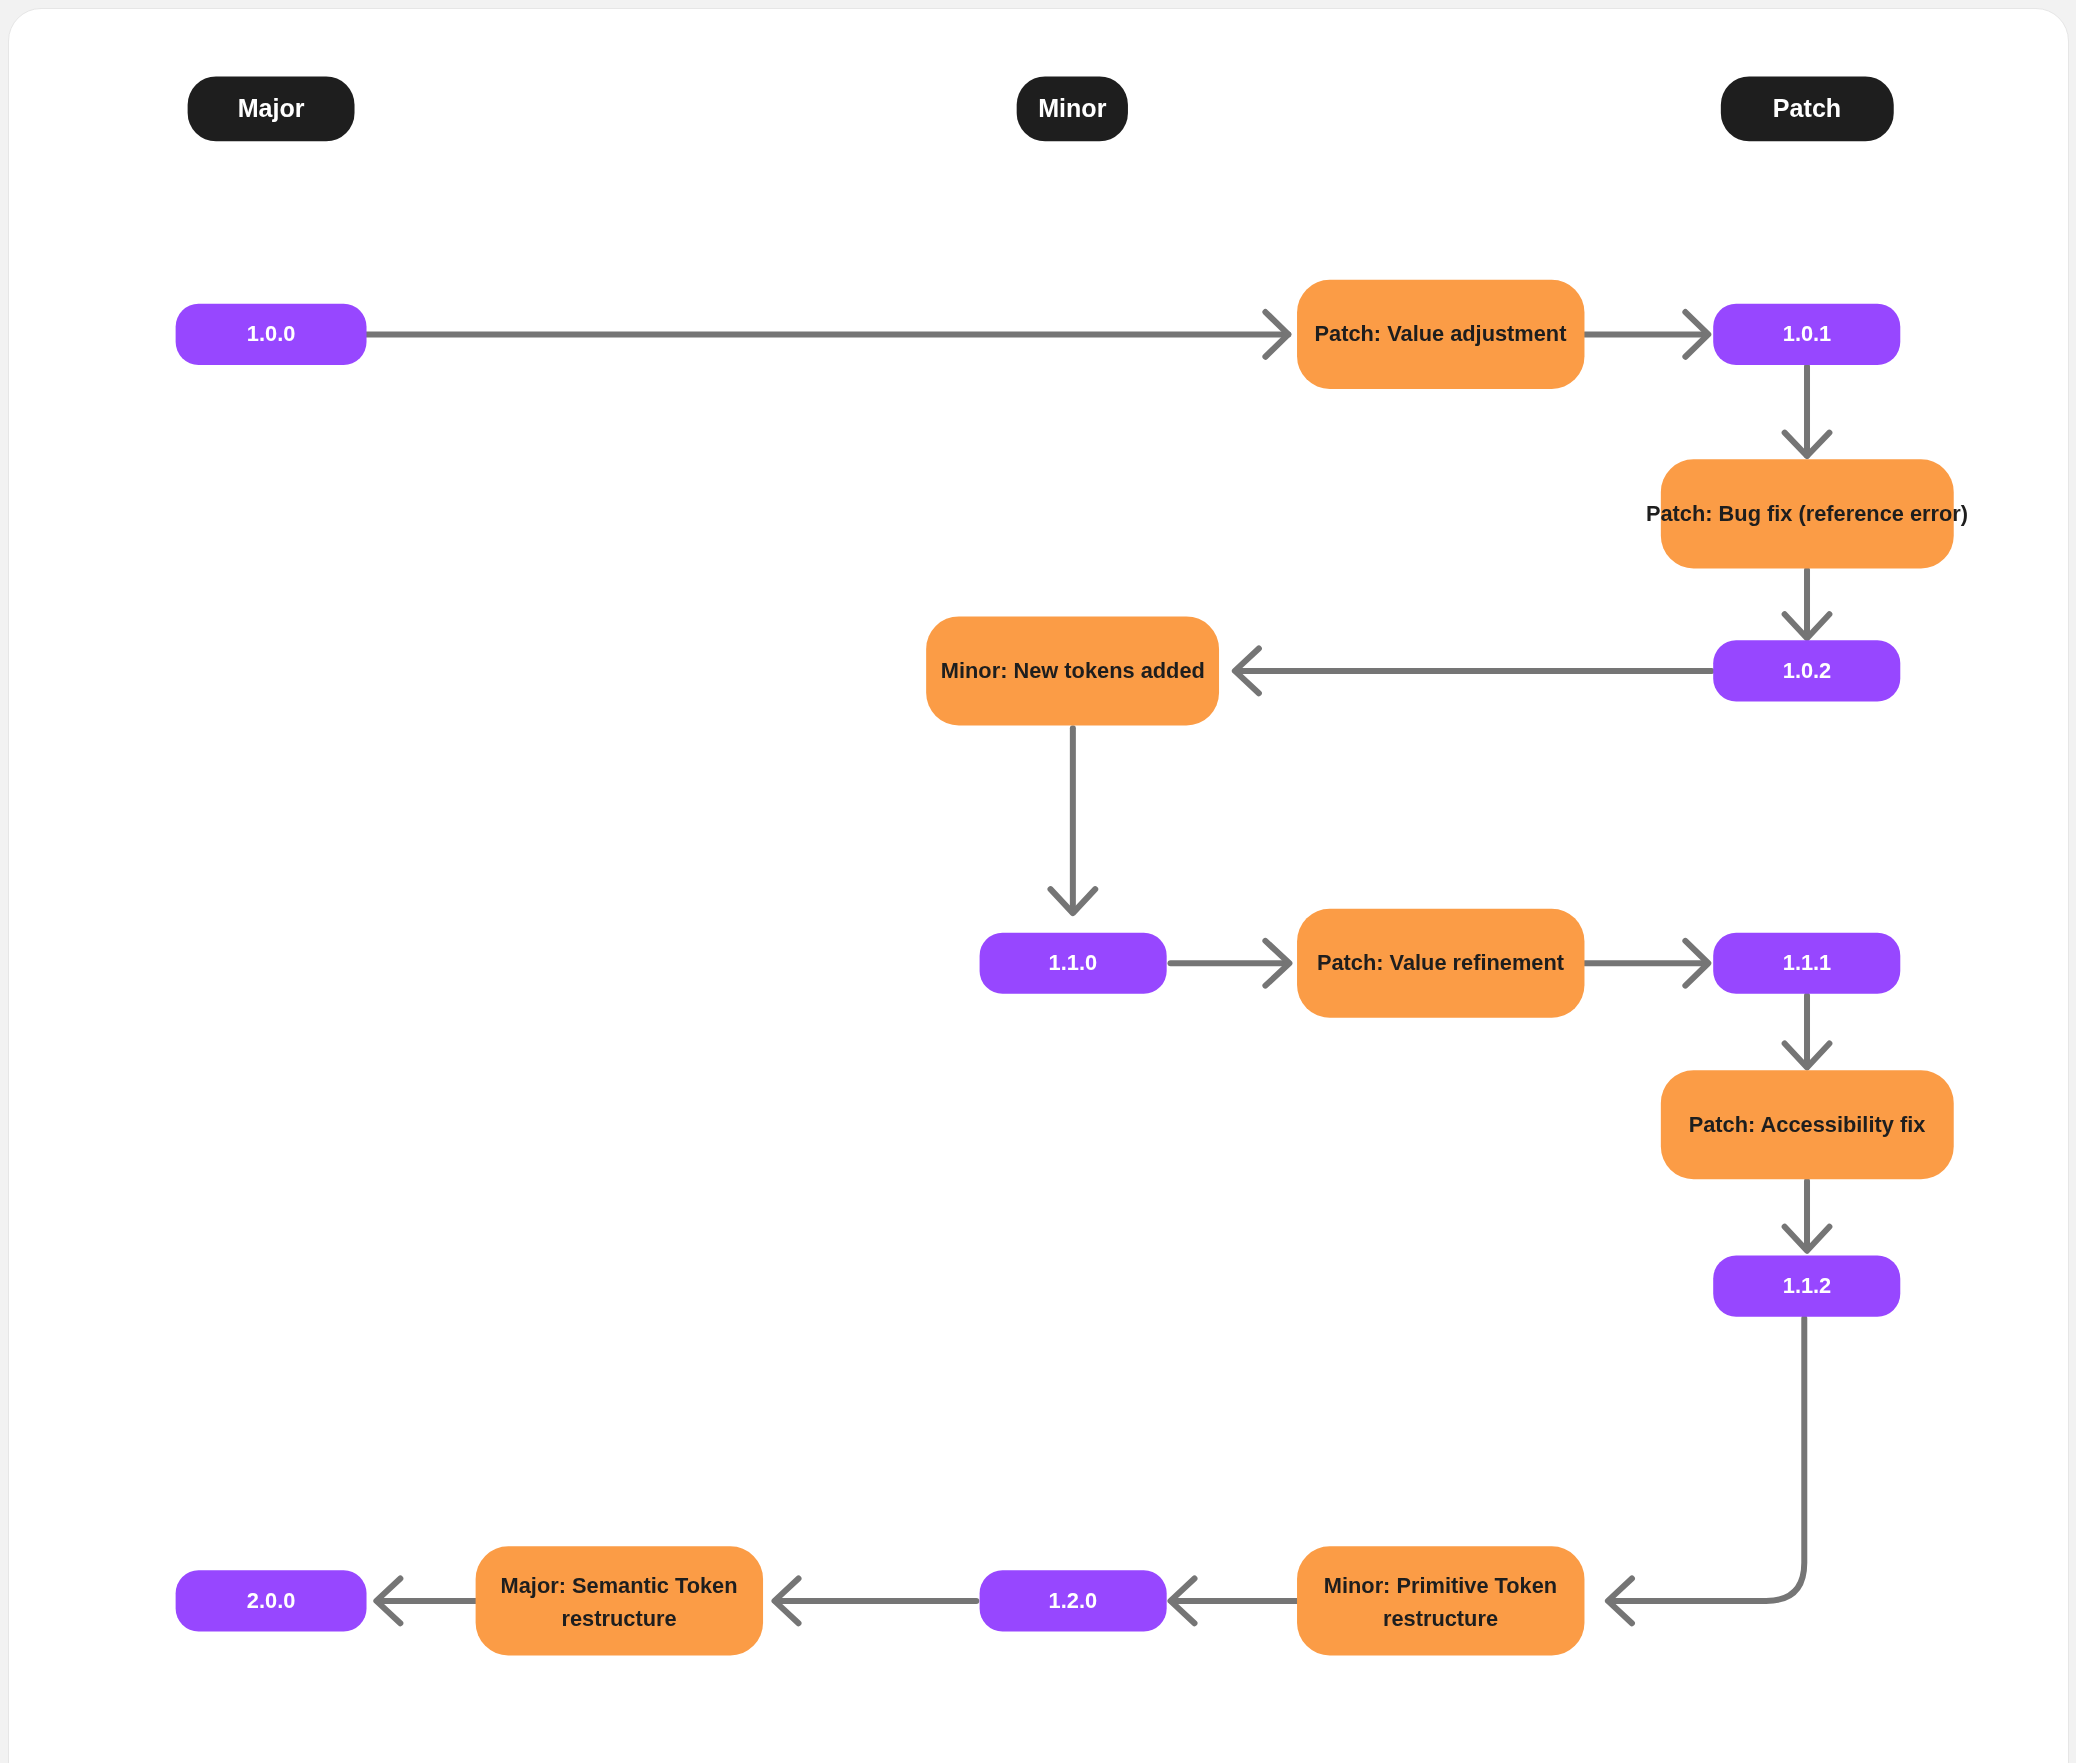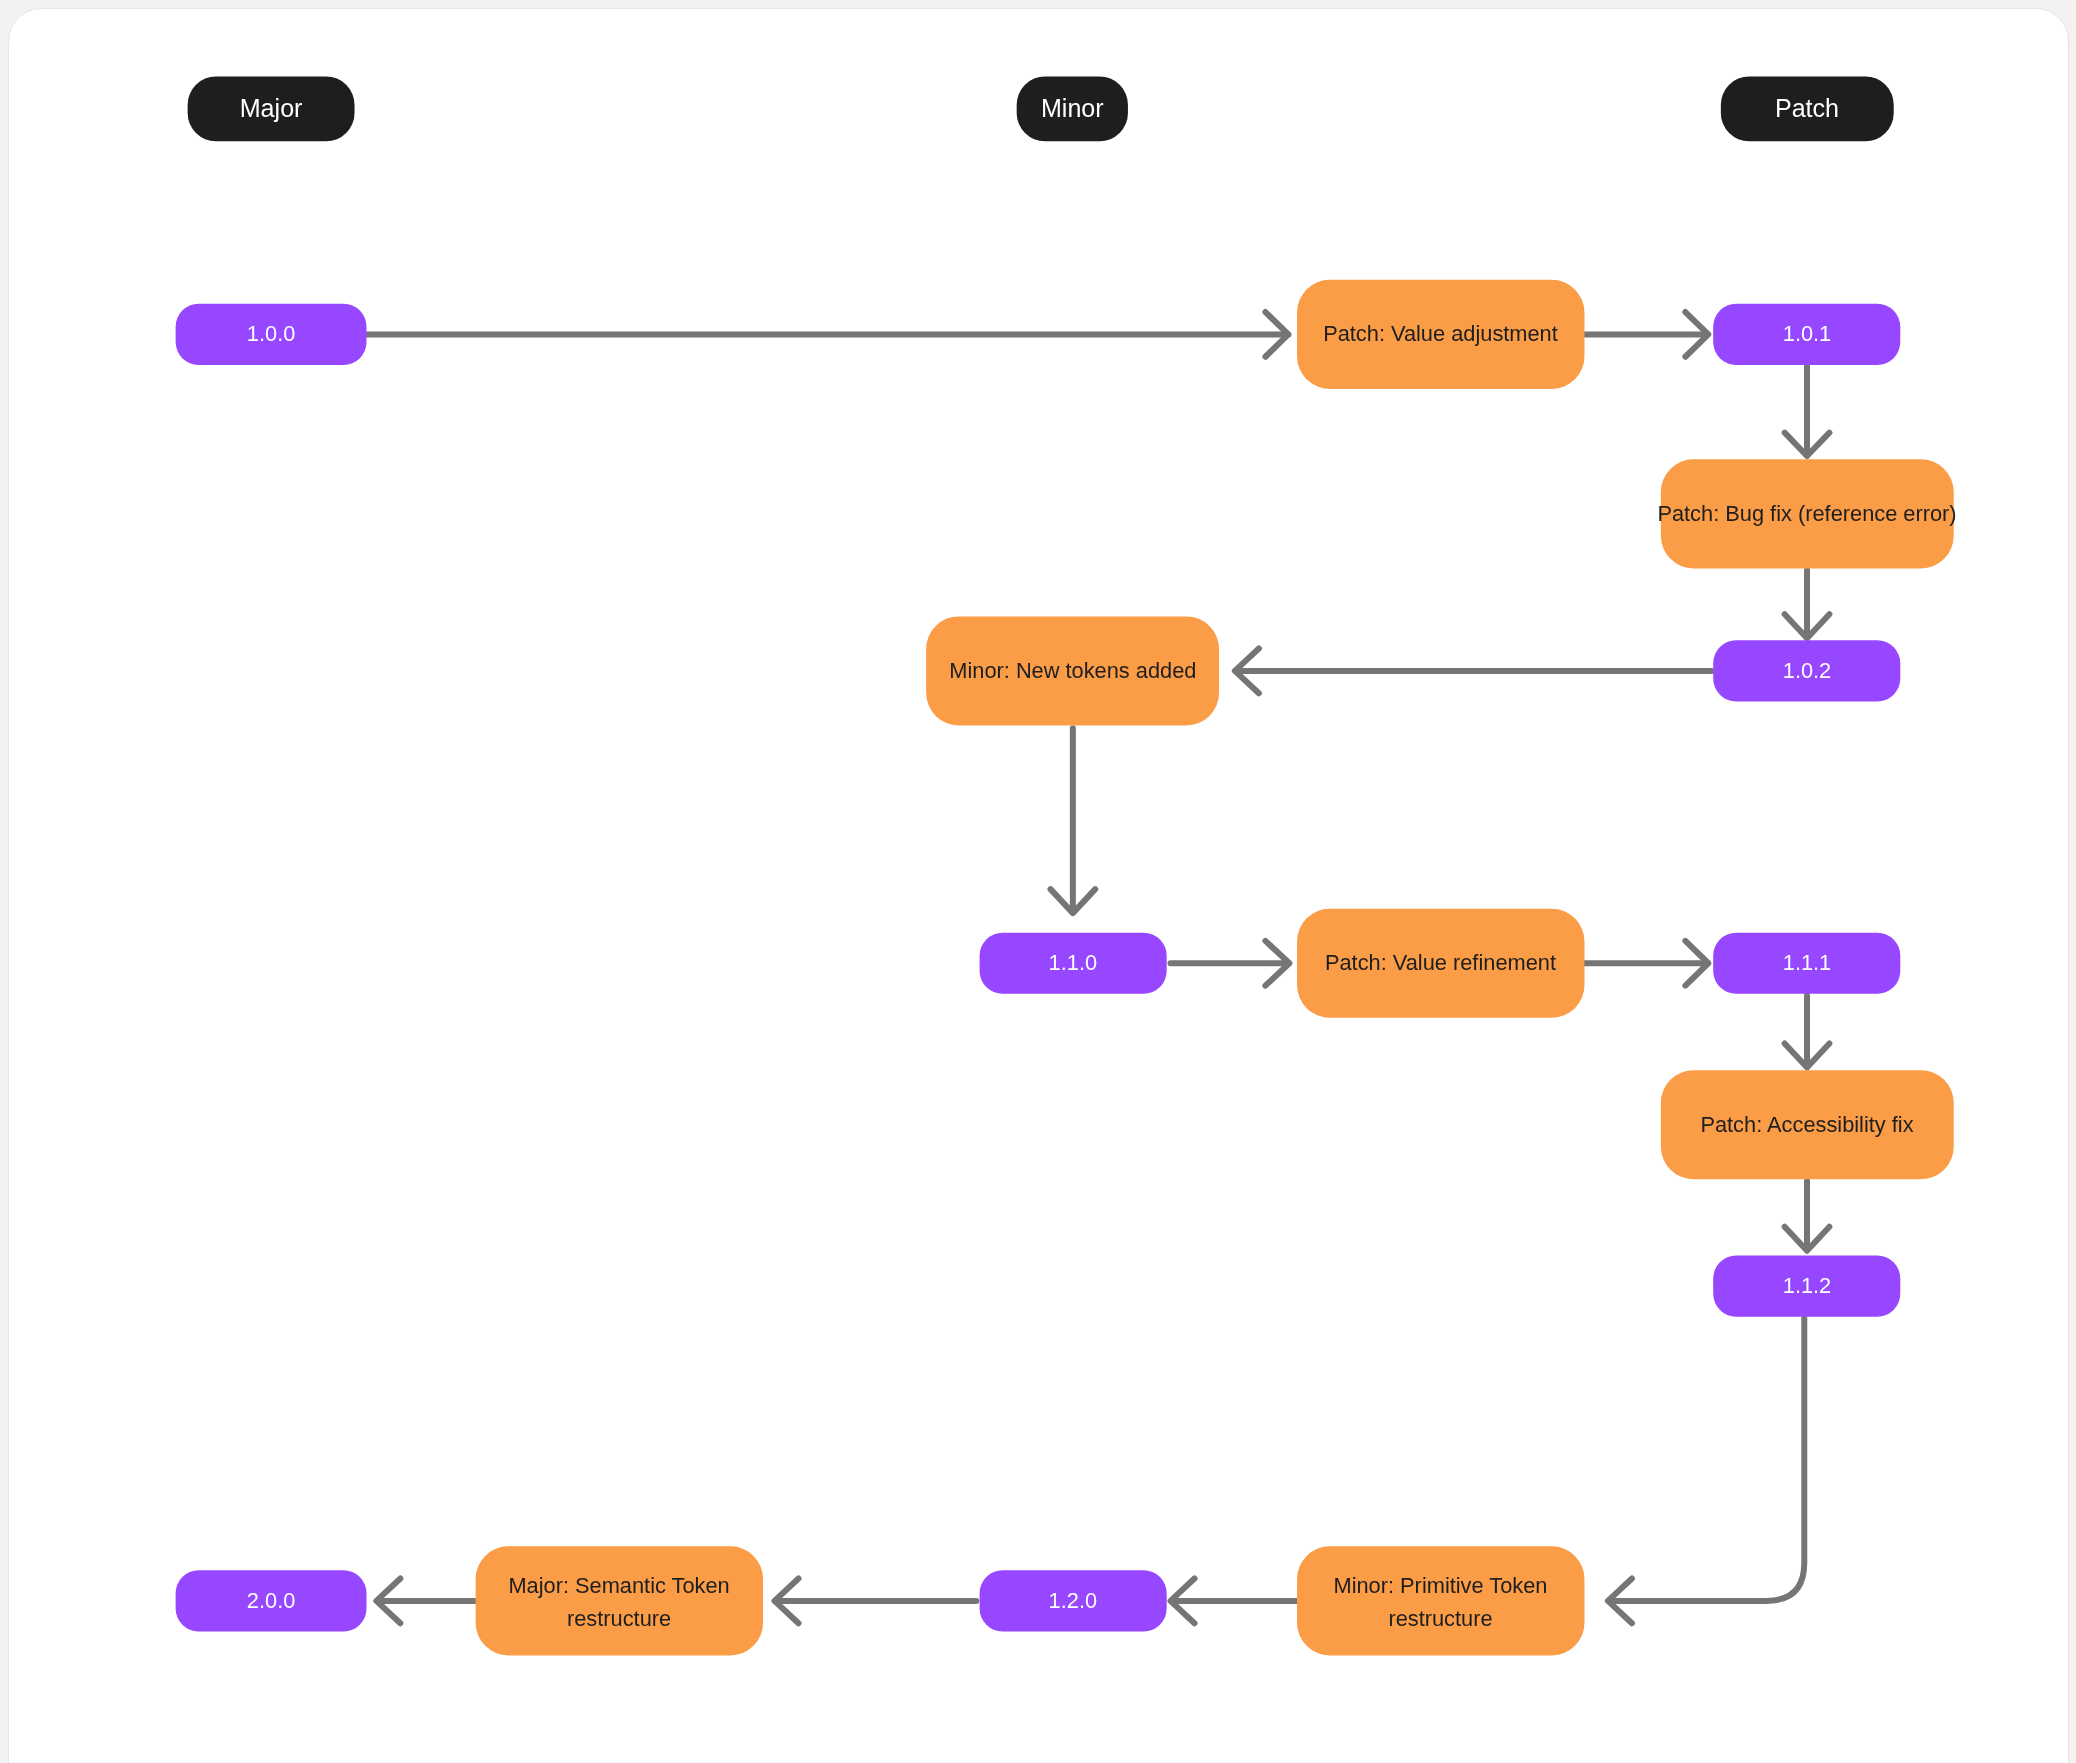--- a/index.html
+++ b/index.html
@@ -7,20 +7,21 @@
     padding: 0;
     background: #ffffff;
     font-family: "Liberation Sans", sans-serif;
   }
   #page {
     position: relative;
     width: 2077px;
     height: 1764px;
     background: #f2f2f2;
     overflow: hidden;
+    font-weight: bold;
   }
   #card {
     position: absolute;
     left: 7.6px;
     top: 7.6px;
     width: 2061px;
     height: 1789px;
     background: #ffffff;
     border: 1.6px solid #e6e6e6;
     border-radius: 33px;

